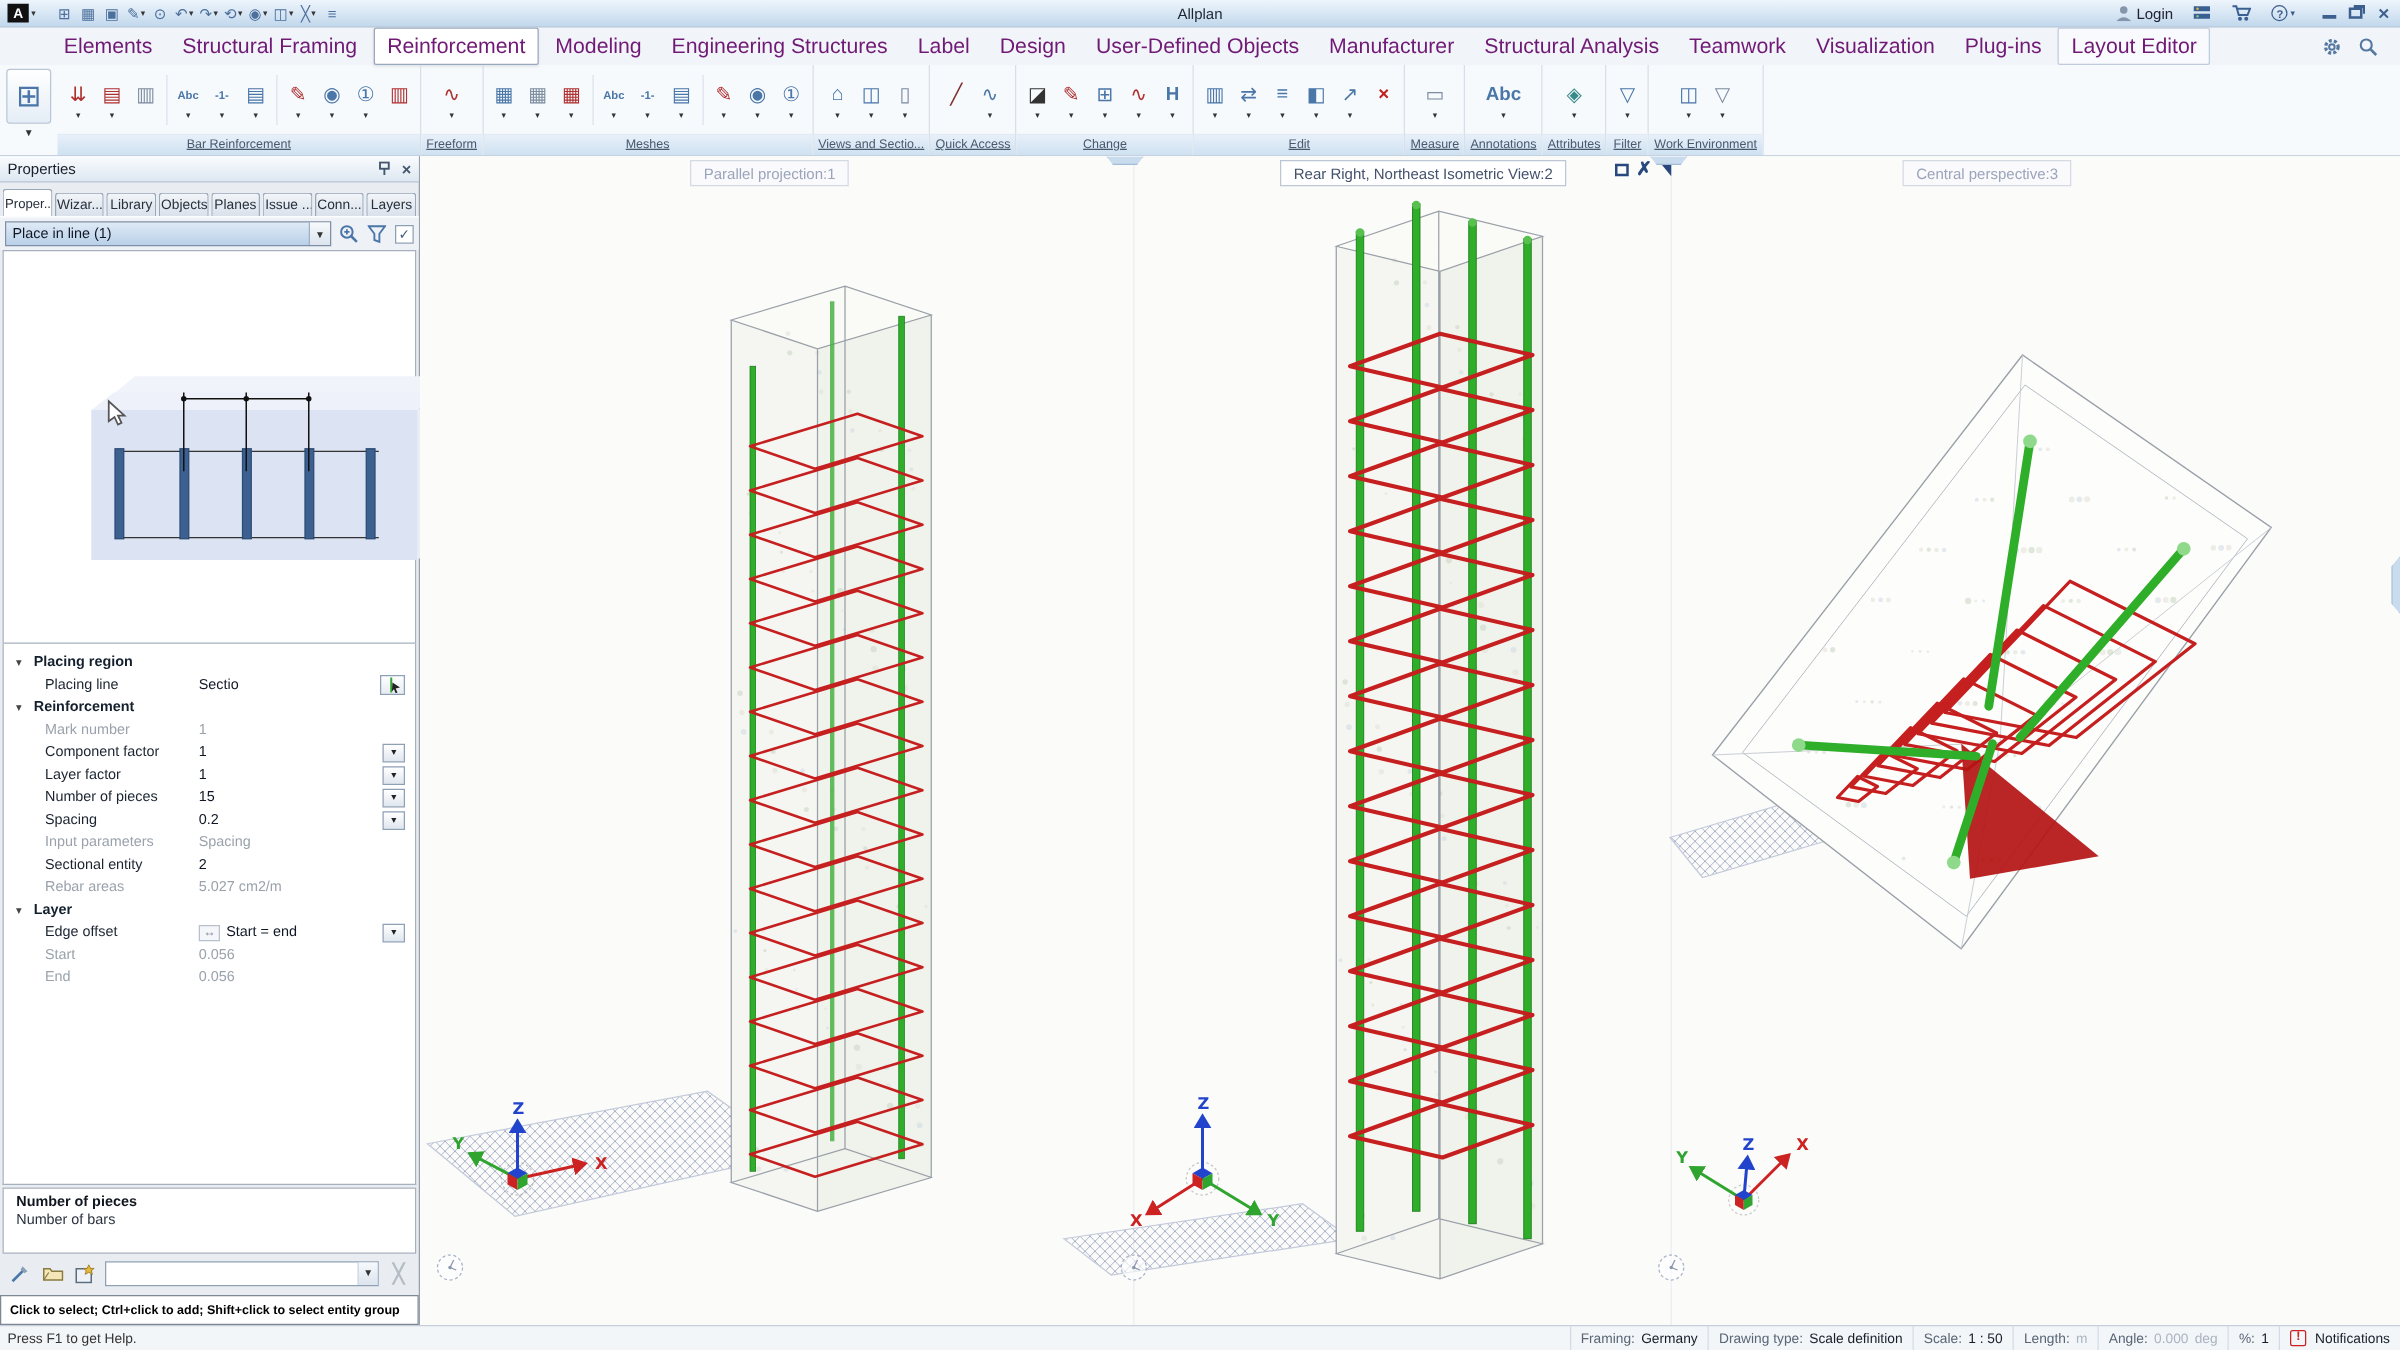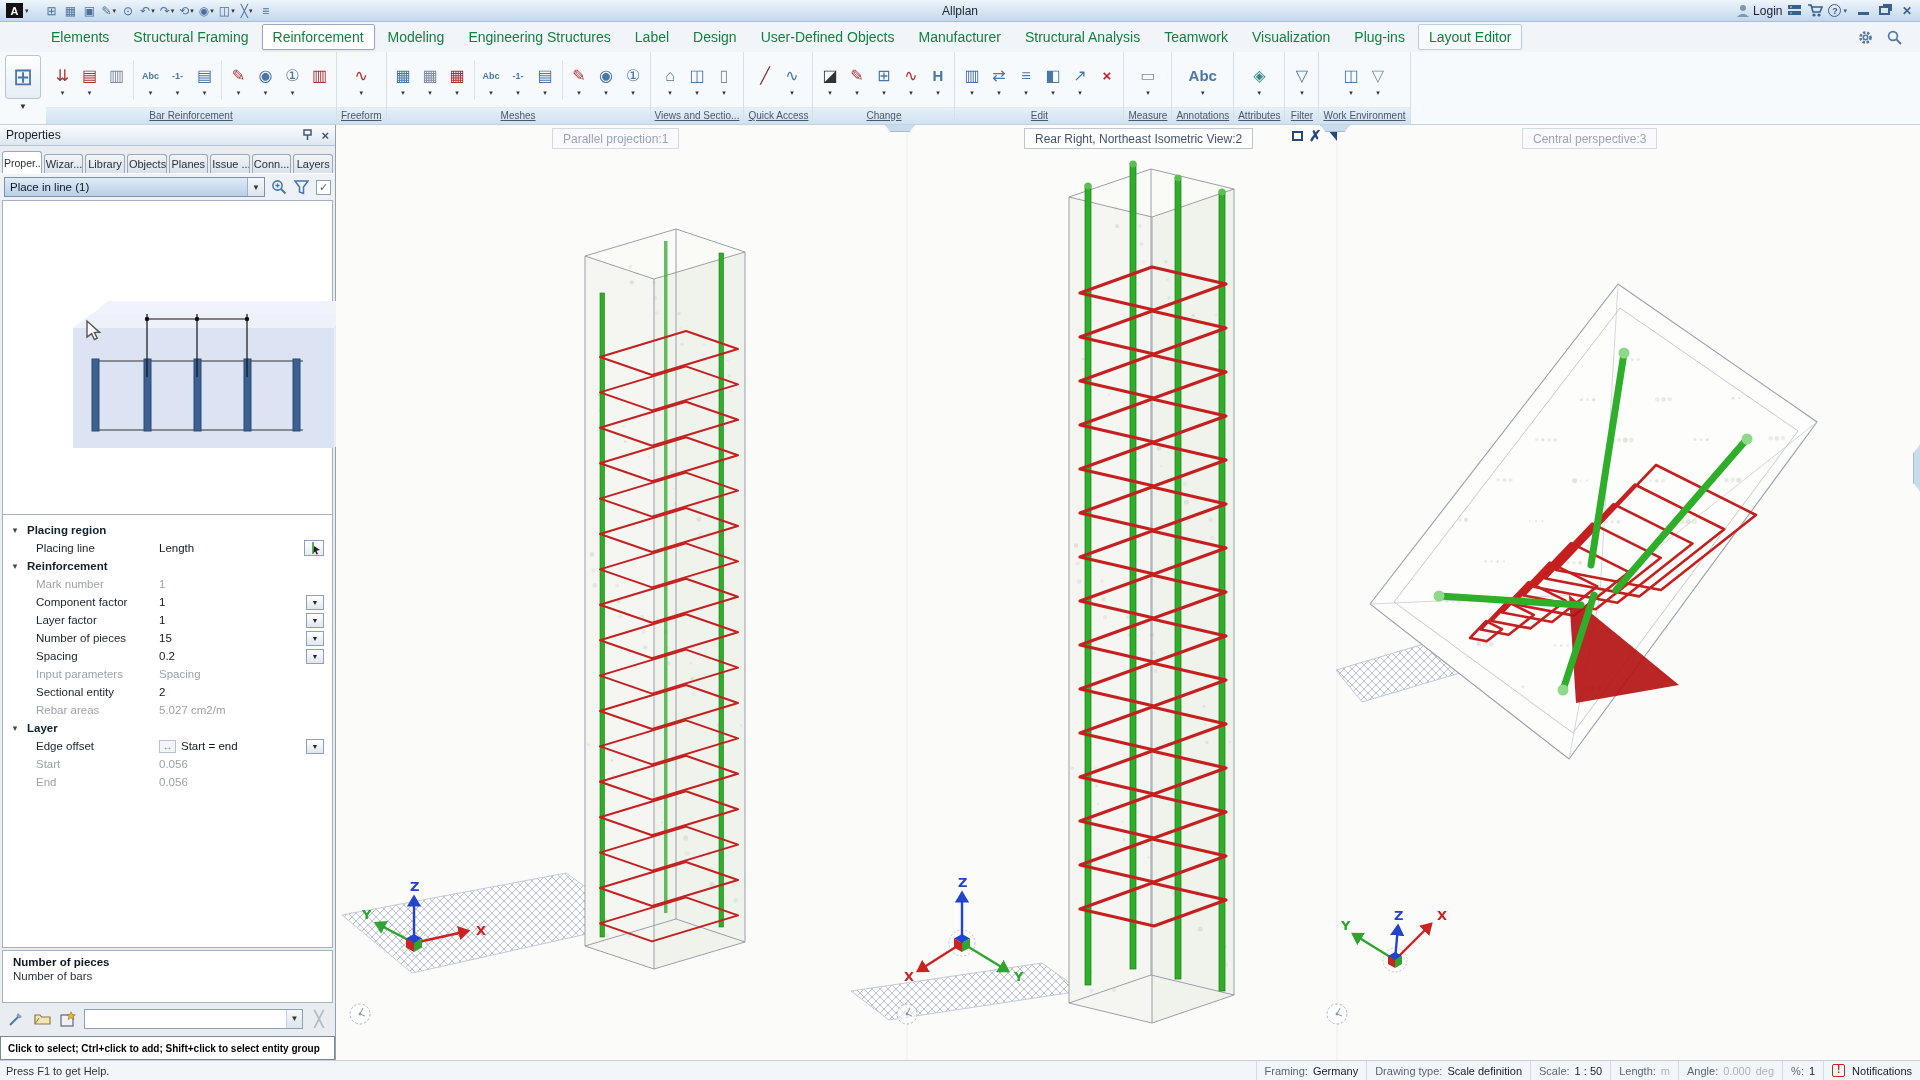--- a/index.html
+++ b/index.html
@@ -9,30 +9,30 @@
   
   .titlebar { height:22px; background:linear-gradient(#eef5fc,#c2d8ec); border-bottom:1px solid #a9bed5;
               display:flex; align-items:center; padding:0 6px; position:relative; }
   .alogo { width:17px; height:15px; background:#111; color:#fff; font-weight:bold; font-size:11px;
            display:flex; align-items:center; justify-content:center; margin-right:2px; }
   .qat { display:flex; align-items:center; gap:1px; margin-left:14px; }
   .qicon { height:18px; min-width:18px; padding:0 2px; display:flex; align-items:center; justify-content:center;
            color:#4c6f9c; font-size:12px; }
   .qicon .da { font-size:7px; color:#333; margin-left:1px; }
   .apptitle { position:absolute; left:0; right:0; text-align:center; font-size:12px; color:#1c2430; pointer-events:none; }
-  .tb-right { margin-left:auto; display:flex; align-items:center; gap:5px; color:#3c5c88; }
+  .tb-right { margin-left:auto; display:flex; align-items:center; gap:16px; color:#3c5c88; }
   .tb-login { display:flex; align-items:center; gap:3px; font-size:12px; color:#223; }
   .winbtns { display:flex; align-items:center; gap:10px; margin-left:6px; color:#3d5f8d; }
   .wb { width:14px; text-align:center; font-weight:bold; font-size:12px; }
   .wb-min { border-bottom:3px solid #3d5f8d; height:8px; width:11px; }
   .wb-restore { width:11px; height:9px; border:2px solid #3d5f8d; box-shadow:3px -3px 0 -1px #3d5f8d; }
 
   
   .menubar { height:30px; background:#f1f5fa; display:flex; align-items:center; padding:0 10px 0 40px; gap:2px; }
-  .menu-item { padding:4px 10px; font-size:14px; color:#15803d; white-space:nowrap; border:1px solid transparent; border-radius:2px; }
+  .menu-item { padding:4px 10px; font-size:17px; color:#701a75; white-space:nowrap; border:1px solid transparent; border-radius:2px; }
   .menu-item.active { background:#fff; border-color:#9aa9bd; box-shadow:0 1px 2px rgba(0,0,0,.08); }
   .menu-item.boxed { background:#f8fafd; border-color:#c0ccdc; }
   .menu-right { margin-left:auto; display:flex; gap:14px; align-items:center; padding-right:8px; }
 
   
   .ribbon { height:73px; background:#f7fafd; border-bottom:1px solid #c7d2e0; display:flex; align-items:stretch; }
   .bigbtn-wrap { width:46px; display:flex; flex-direction:column; align-items:center; padding-top:3px; }
   .bigbtn { width:36px; height:44px; border:1px solid #b9c6d6; border-radius:3px;
             background:linear-gradient(#ffffff,#e4edf6); display:flex; align-items:center; justify-content:center;
             color:#4a76a8; font-size:24px; }
@@ -584,21 +584,21 @@
     </div>
 
     <div class="p-grid" id="pgrid">
         <div class="g-row">
           <span class="arr">▾</span>
           <span class="glabel">Placing region</span>
         </div>
         <div class="g-row">
           <span class="rlabel2">Placing line</span>
           <span class="rvalue">
-            <span>Length</span>
+            <span>Sectio</span>
           </span>
           <span class="ctrl">
             <span class="pickbtn">
               <svg width="14" height="14">
                 <line x1="6" y1="1" x2="6" y2="13" stroke="#2fa52f" stroke-width="1.6"></line>
                 <polygon points="7,5 13,9 9.5,9.8 11,13 9.5,13.5 8.2,10.4 6.5,12" fill="#222"></polygon>
               </svg>
             </span>
           </span>
         </div>

